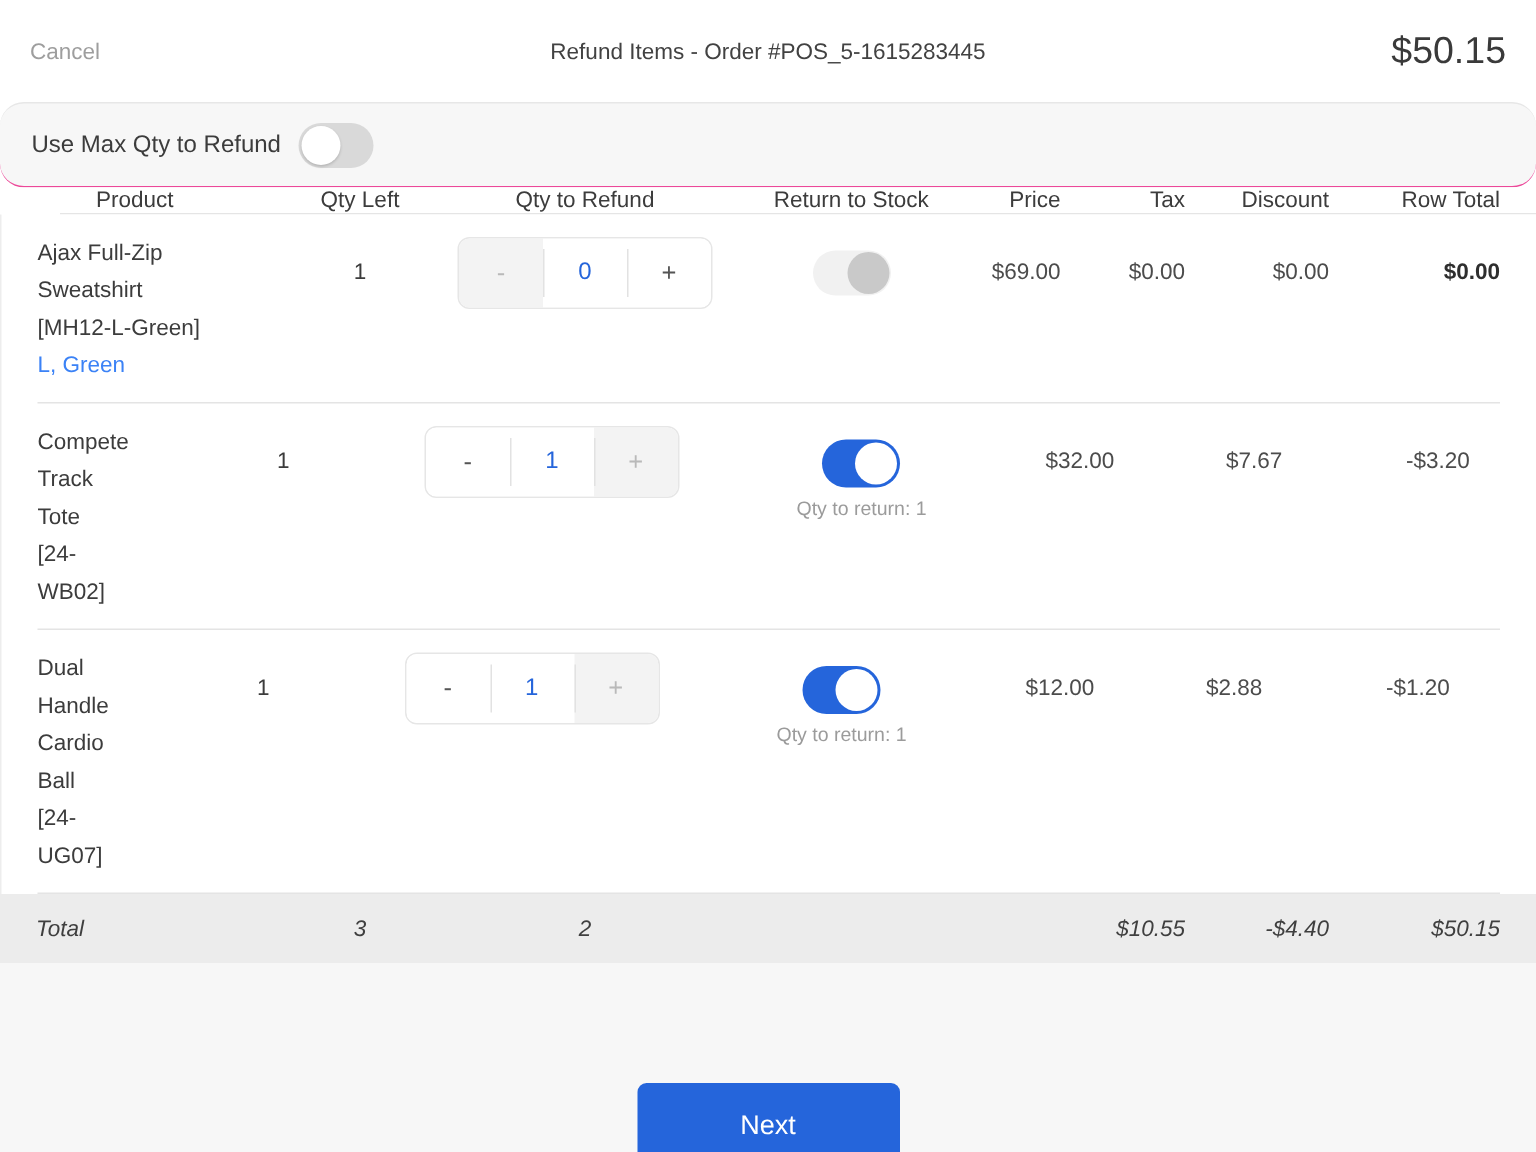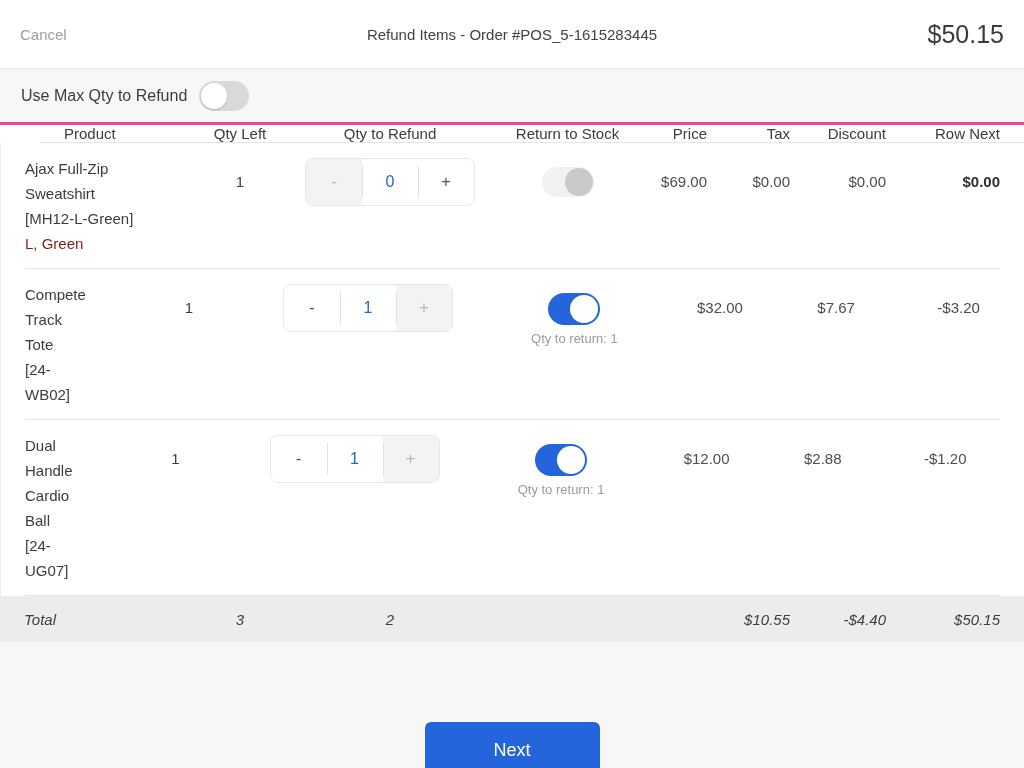--- a/index.html
+++ b/index.html
@@ -7,21 +7,21 @@
   body { font-family: "Liberation Sans", sans-serif; color: #3c3c3c; background: #fff; }
   .app { width: 1024px; height: 768px; display: flex; flex-direction: column; }
 
   
   .topbar { height: 68px; flex: 0 0 68px; display: flex; align-items: center; position: relative; background: #fff; }
   .cancel-link { position: absolute; left: 20px; font-size: 15px; color: #9e9e9e; cursor: pointer; background: none; border: none; font-family: inherit; }
   .top-title { width: 100%; text-align: center; font-size: 15px; color: #424242; }
   .top-amount { position: absolute; right: 20px; font-size: 25px; color: #3a3a3a; }
 
   
-  .optionsbar { height: 57px; flex: 0 0 57px; background: #f7f7f7; border-top: 1px solid #e7e7e7; border-bottom: 3px solid #ec4899; display: flex; align-items: center; padding-left: 21px; }
+  .optionsbar { height: 57px; flex: 0 0 57px; background: #f7f7f7; border-top: 1px solid #e7e7e7; border-bottom: 1px solid #ec4899; display: flex; align-items: center; padding-left: 21px; border-radius: 16px; }
   .optionsbar .label { font-size: 16px; color: #3c3c3c; margin-right: 12px; }
 
   
   .toggle { position: relative; border-radius: 16px; cursor: pointer; flex: 0 0 auto; }
   .toggle .knob { position: absolute; border-radius: 50%; background: #fff; top: 2px; }
   .toggle.off { width: 50px; height: 30px; background: #d9d9d9; }
   .toggle.off .knob { width: 26px; height: 26px; left: 2px; box-shadow: 0 1px 2px rgba(0,0,0,.18); }
   .toggle.disabled { width: 52px; height: 30px; background: #f1f1f1; cursor: default; }
   .toggle.disabled .knob { width: 28px; height: 28px; top: 1px; right: 1px; background: #c9c9c9; }
   .toggle.on { width: 52px; height: 32px; background: #2565db; }
@@ -34,21 +34,21 @@
   .c-center { text-align: center; }
   .c-right { text-align: right; }
 
   .tbody { background: #fff; border-left: 1px solid #ededed; }
   .row { margin: 0 24px; border-bottom: 1px solid #e4e4e4; align-items: start; }
   .row.r1 { min-height: 124px; }
   .row.r2, .row.r3 { min-height: 107px; gap: 29px; }
 
   .cell-product { padding: 13px 24px 12px 0; font-size: 15px; line-height: 25px; }
   .p-name, .p-sku { color: #3c3c3c; }
-  .p-opts { color: #7f1d1d; }
+  .p-opts { color: #3b82f6; }
   .cell-qtyleft { padding-top: 30px; text-align: center; font-size: 15px; }
   .cell-money { padding-top: 30px; text-align: right; font-size: 15px; color: #4c4c4c; }
   .cell-rowtotal { padding-top: 30px; text-align: right; font-size: 15px; color: #2e2e2e; font-weight: 600; }
 
   
   .cell-stepper { padding-top: 15px; display: flex; justify-content: center; }
   .stepper { width: 170px; height: 48px; border: 1px solid #e6e6e6; border-radius: 8px; display: flex; overflow: hidden; background: #fff; }
   .step { flex: 1 1 0; display: flex; align-items: center; justify-content: center; font-size: 17px; background: #fff; border: none; font-family: inherit; position: relative; cursor: pointer; color: #555; }
   .step + .step::before { content: ""; position: absolute; left: 0; top: 7px; bottom: 7px; width: 1px; background: #e2e2e2; }
   .step.value { color: #2565db; font-size: 16px; cursor: default; }
@@ -86,21 +86,21 @@
   </div>
 
   <div class="thead grid">
     <div class="th">Product</div>
     <div class="th c-center">Qty Left</div>
     <div class="th c-center">Qty to Refund</div>
     <div class="th c-center">Return to Stock</div>
     <div class="th c-right">Price</div>
     <div class="th c-right">Tax</div>
     <div class="th c-right">Discount</div>
-    <div class="th c-right">Row Next</div>
+    <div class="th c-right">Row Total</div>
   </div>
 
   <div class="tbody">
 
     <div class="row r1 grid">
       <div class="cell-product">
         <div class="p-name">Ajax Full-Zip Sweatshirt</div>
         <div class="p-sku">[MH12-L-Green]</div>
         <div class="p-opts">L, Green</div>
       </div>

